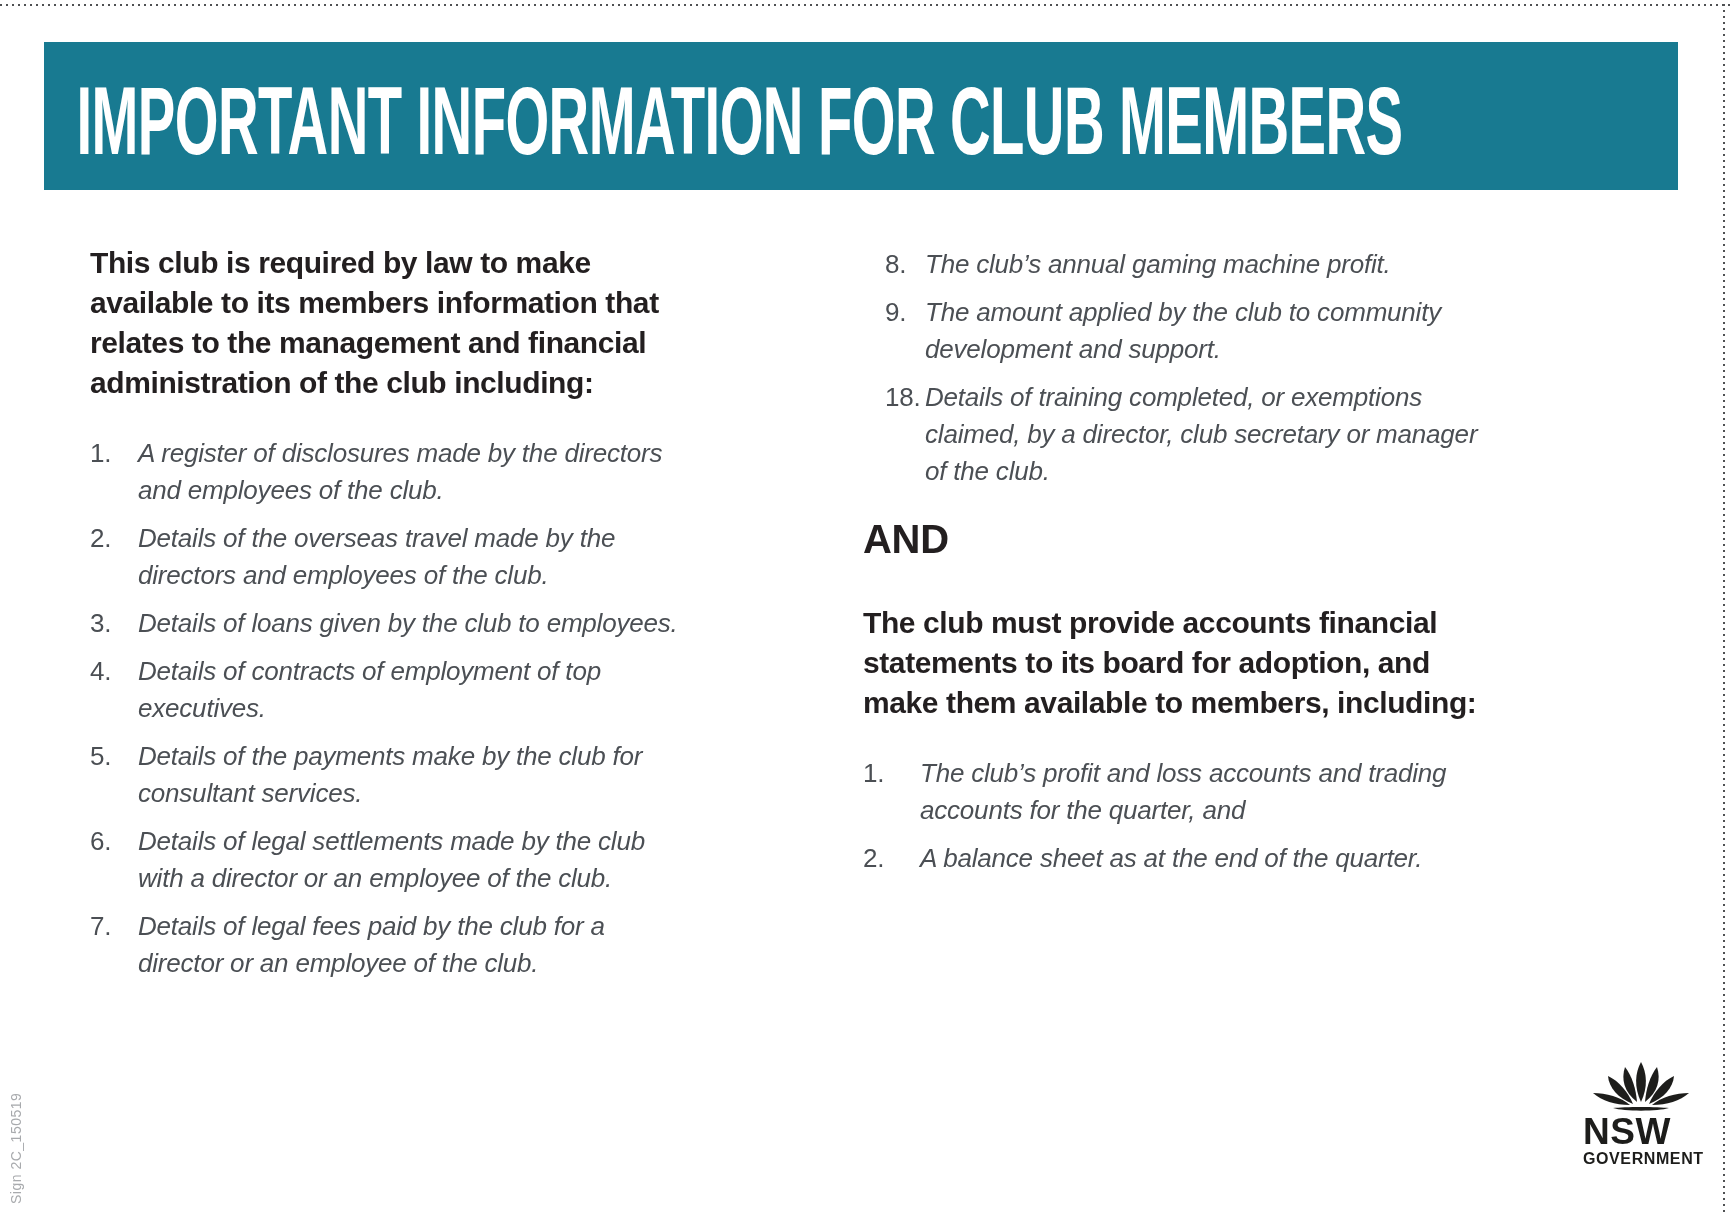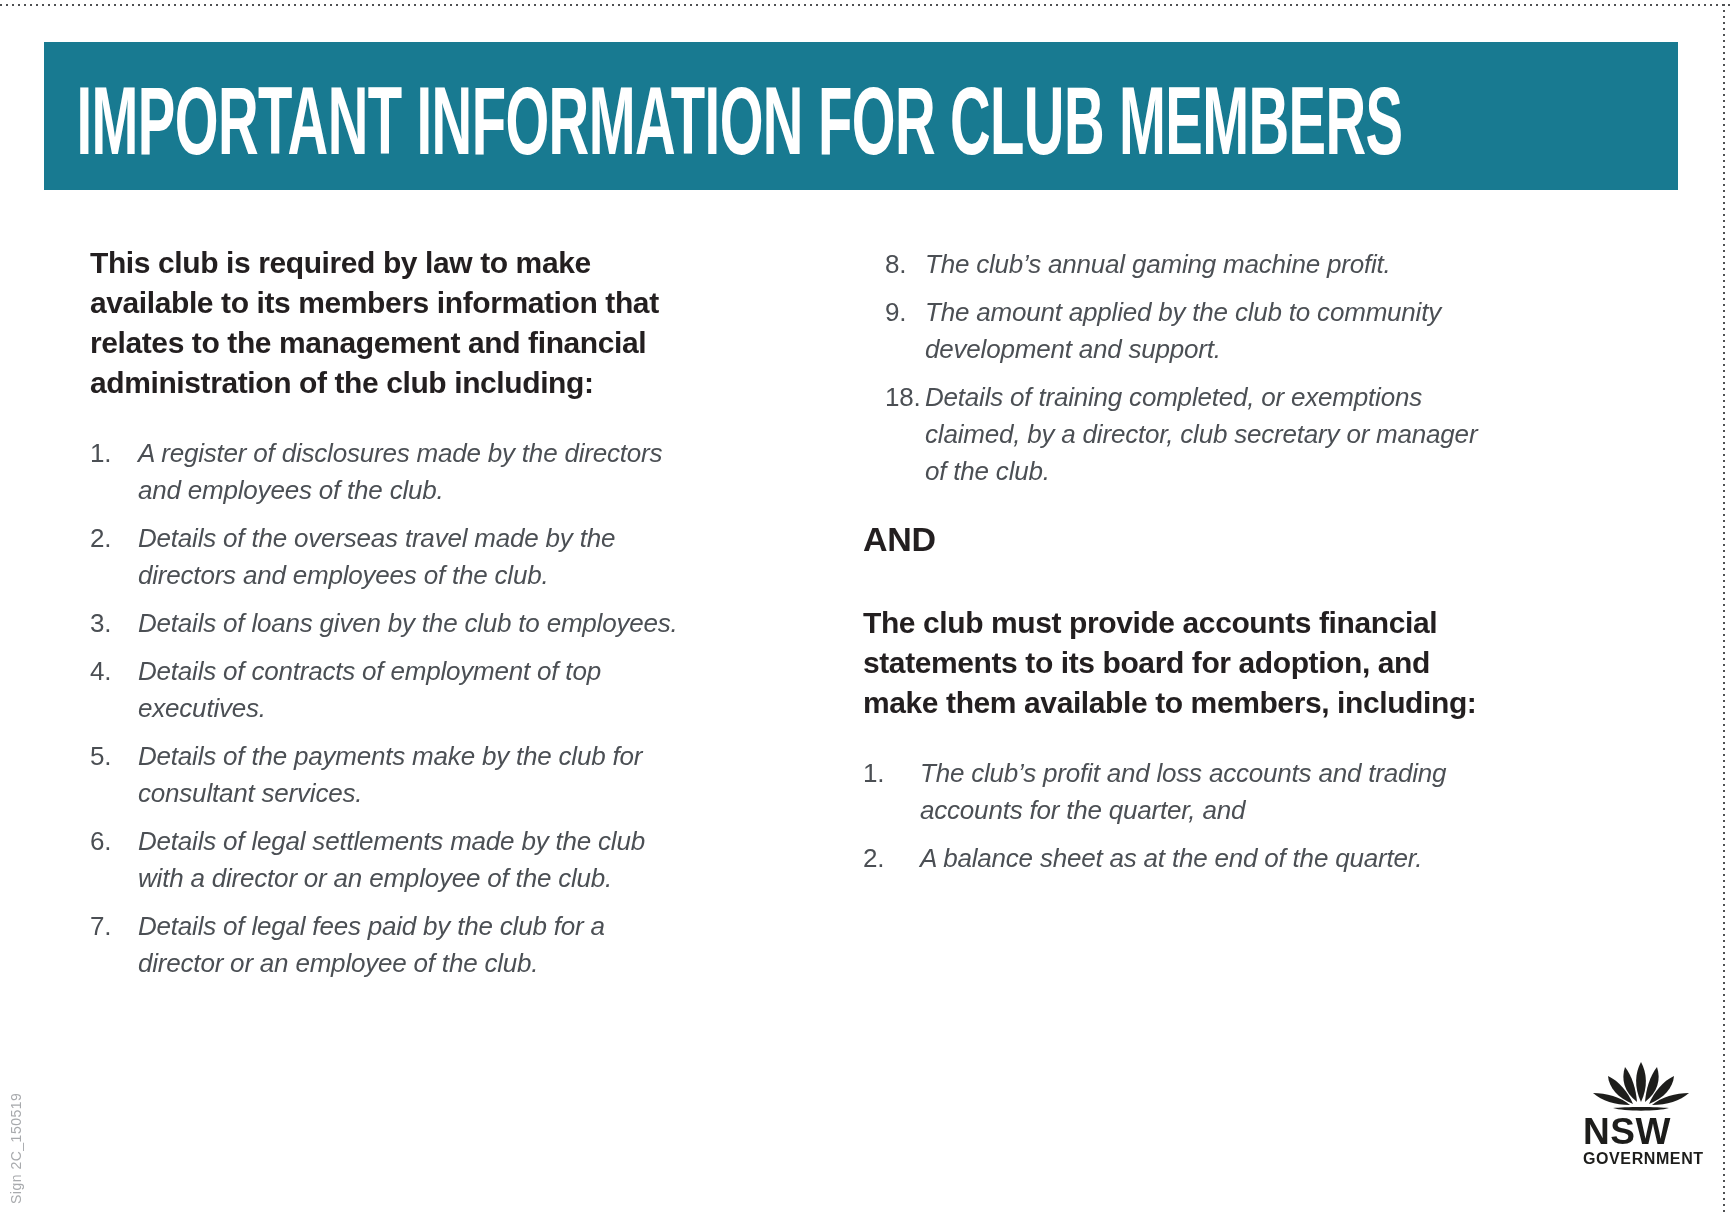--- a/index.html
+++ b/index.html
@@ -74,21 +74,21 @@
     font-weight: 300;
   }
   .row .num { flex: 0 0 48px; }
   .row .txt { flex: 1 1 auto; font-style: italic; }
   .list-r { padding-left: 22px; }
   .list-r .num { flex: 0 0 40px; }
   .list-q { margin-top: 32px; }
   .list-q .num { flex: 0 0 57px; }
   .and {
     margin: 30px 0 0 0;
-    font-size: 34px;
+    font-size: 40px;
     line-height: 38px;
     font-weight: bold;
     letter-spacing: -0.3px;
     color: #231f20;
   }
   .intro-r { margin: 45px 0 0 0; }
   
   .sign-code {
     position: absolute;
     left: 8px; top: 1204px;

